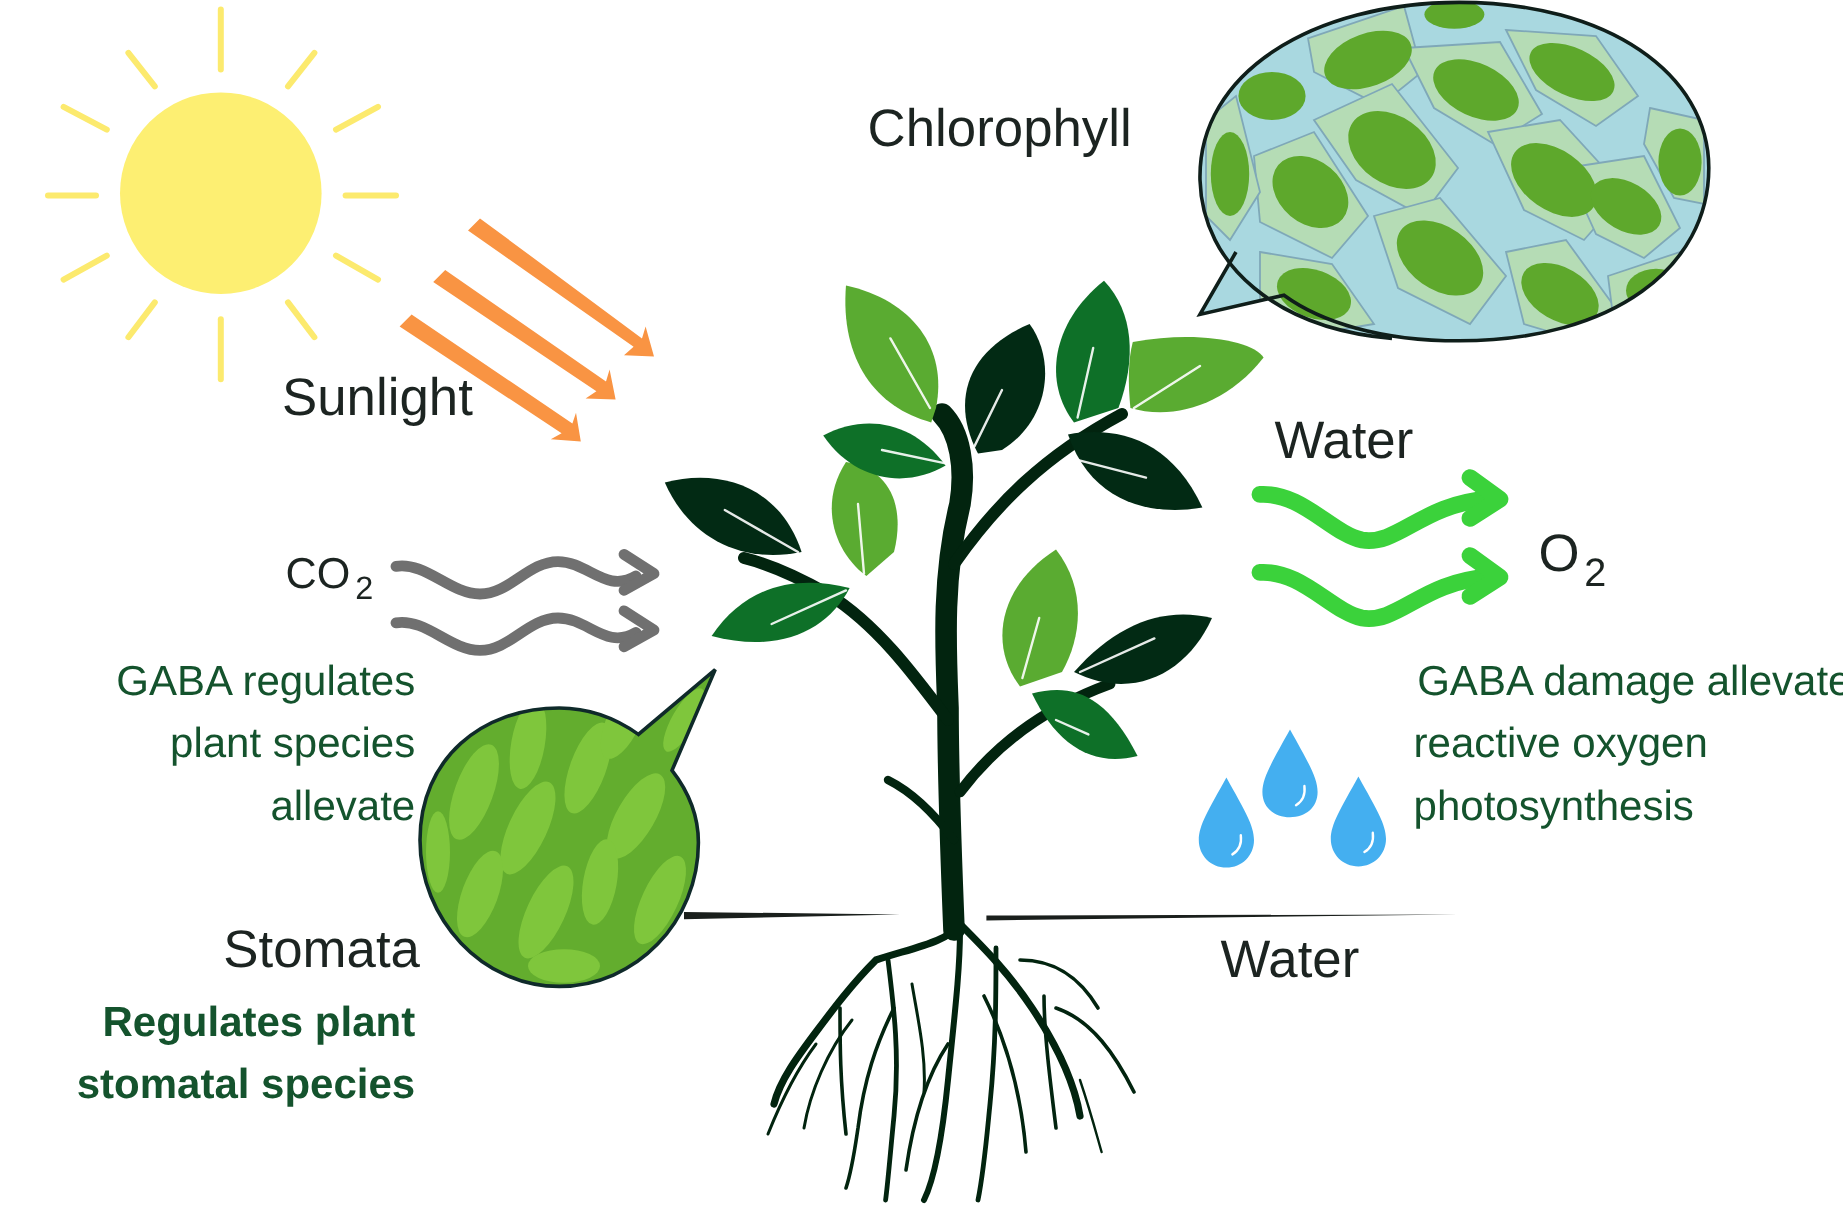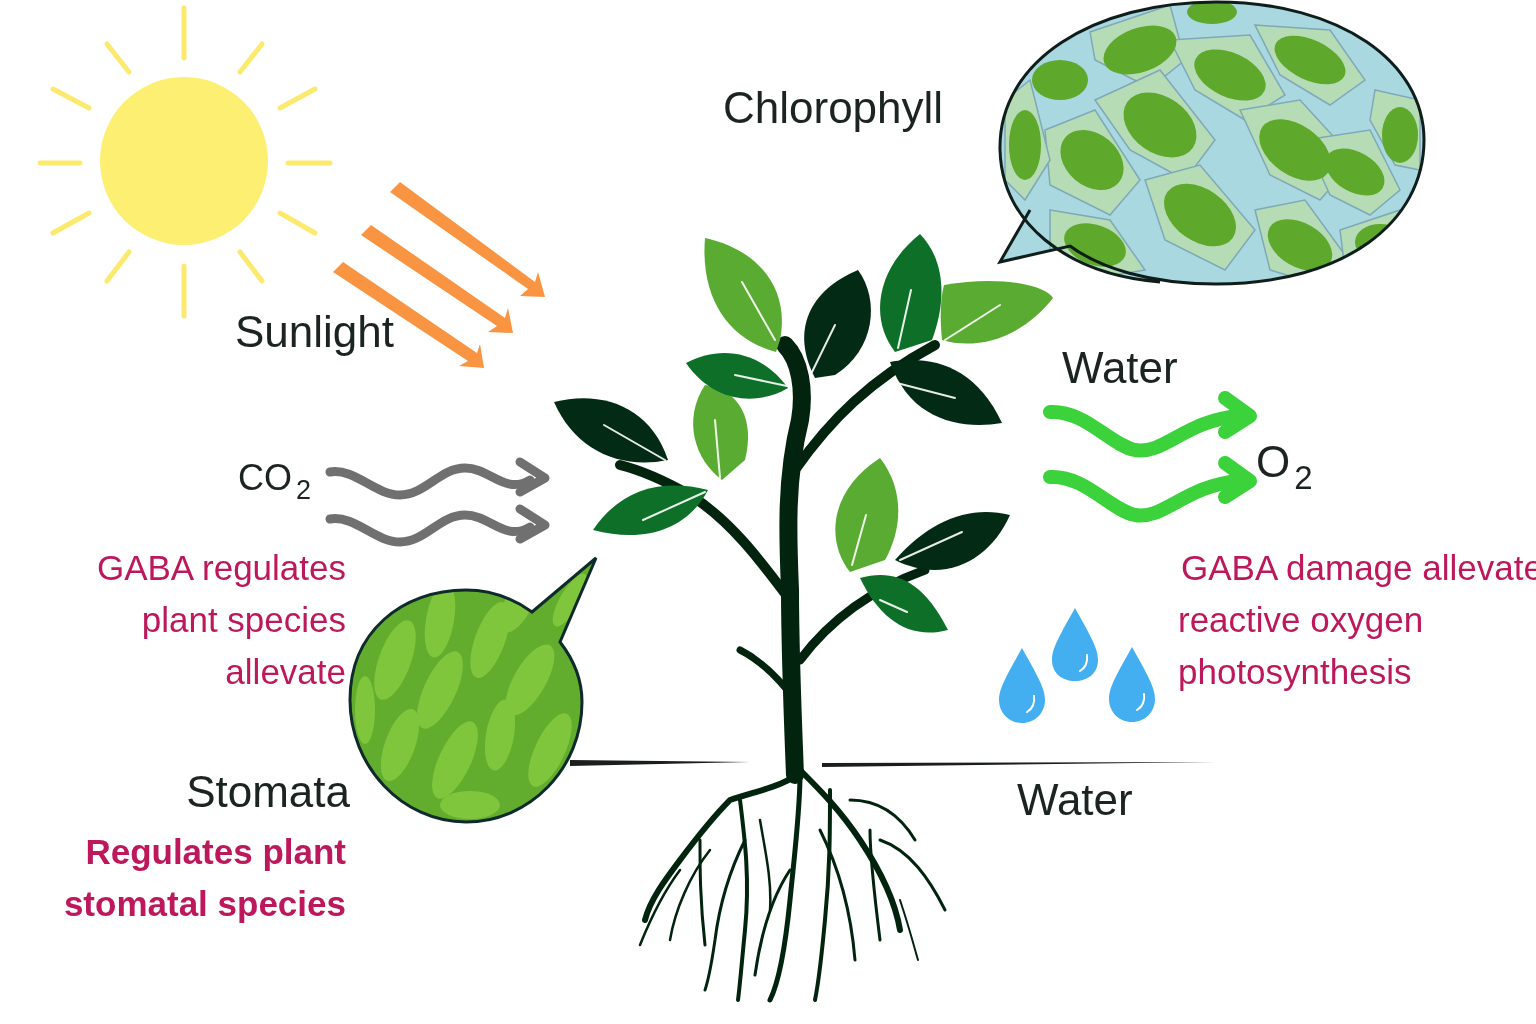--- a/index.html
+++ b/index.html
@@ -1,21 +1,21 @@
 <!DOCTYPE html>
 <html><head>
 <meta charset="utf-8">
 <style>
   html, body { margin: 0; padding: 0; background: #ffffff; }
   body { width: 1536px; height: 1024px; position: relative; overflow: hidden;
          font-family: "Liberation Sans", "DejaVu Sans", sans-serif; color: #1c2421; }
   #art { position: absolute; left: 0; top: 0; width: 1536px; height: 1024px; }
   .lbl { position: absolute; white-space: nowrap; line-height: 1; color: #1c2421; }
   .big { font-size: 44px; text-align: center; }
-  .para { position: absolute; font-size: 35px; line-height: 52px; color: #be185d; }
+  .para { position: absolute; font-size: 35px; line-height: 52px; color: #14532d; }
   .para div { white-space: nowrap; }
   .right { text-align: right; }
   sub.chem { font-size: 0.75em; vertical-align: -0.35em; margin-left: 4px; }
 </style>
 </head>
 <body>
 
 <svg id="art" viewBox="0 0 1536 1024" xmlns="http://www.w3.org/2000/svg">
   <defs>
     <clipPath id="chloroClip">
@@ -199,21 +199,21 @@
       <path d="M1034,696 C1035,704 1032,709 1027,712"></path>
       <path d="M1144,694 C1145,702 1142,707 1137,710"></path>
     </g>
   </g>
 </svg>
 
 <div class="lbl big" style="left:235px; top:310px;">Sunlight</div>
 <div class="lbl big" style="left:723px; top:86px;">Chlorophyll</div>
 <div class="lbl big" style="left:1062px; top:346px;">Water</div>
 
-<div class="lbl big" style="left:1256px; top:440px;">
+<div class="lbl big" style="left:1282px; top:440px;">
   <span>O</span><sub class="chem">2</sub>
 </div>
 
 <div class="lbl" style="left:238px; top:460px; font-size:36px;">
   <span>CO</span><sub class="chem">2</sub>
 </div>
 
 <div class="para right" style="right:1190px; top:542px; width:330px;">
   <div>GABA regulates</div>
   <div>plant species</div>

